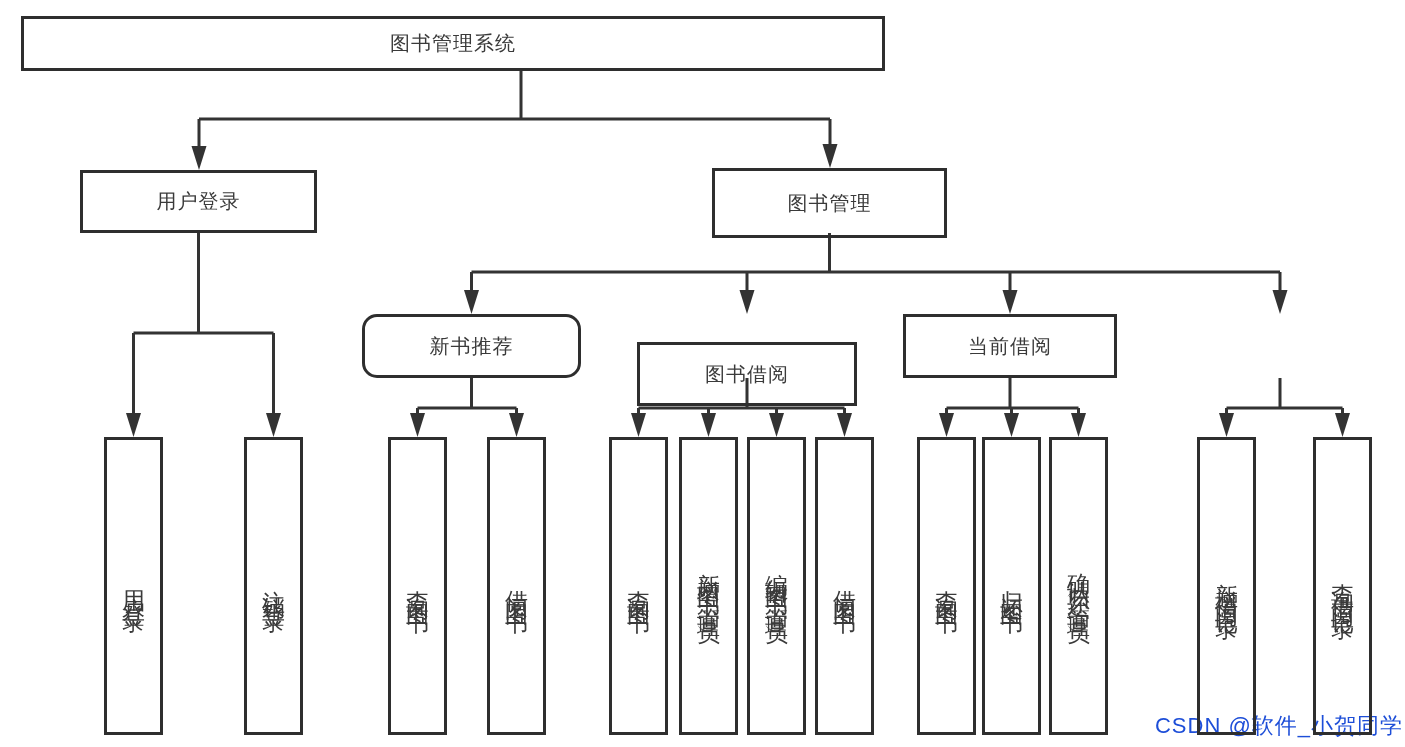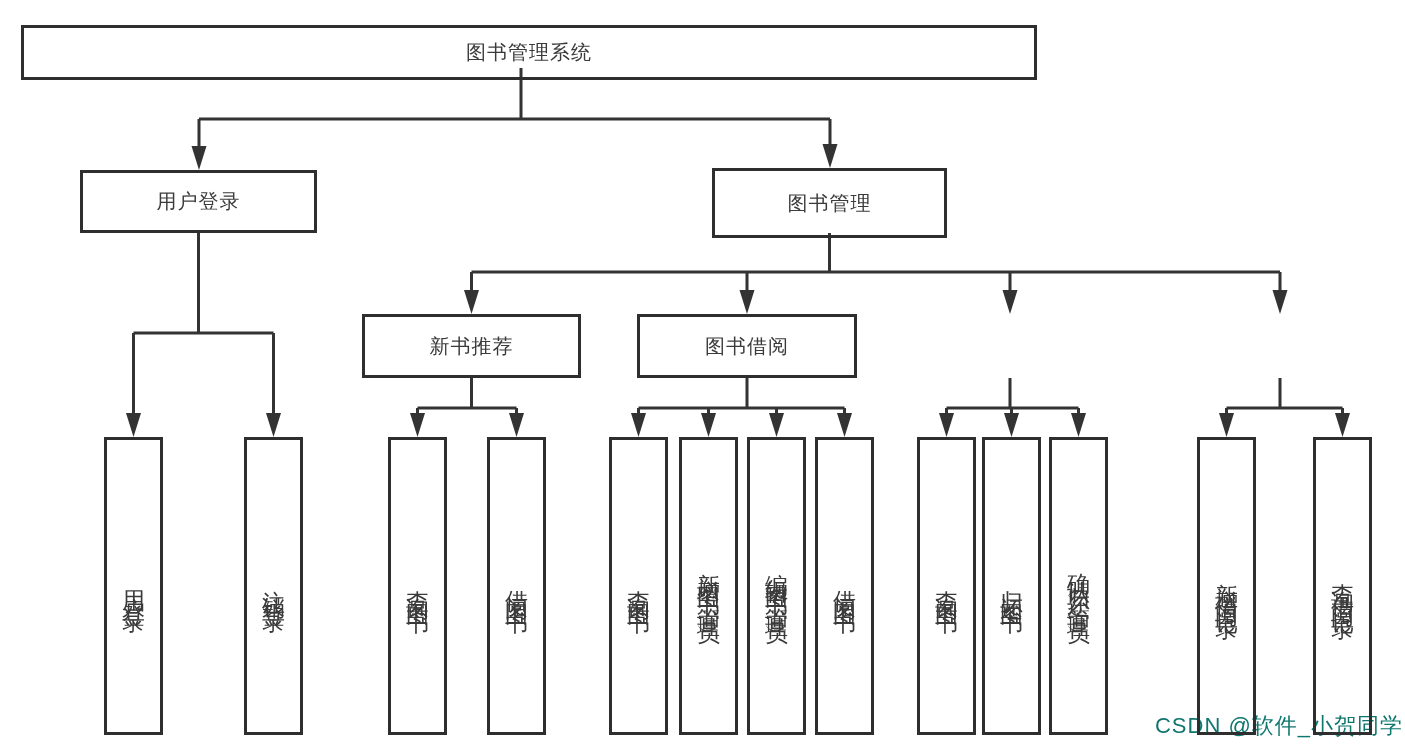--- a/index.html
+++ b/index.html
@@ -6,42 +6,42 @@
   .canvas{
     position:relative;
     width:1405px;height:747px;
     background:#ffffff;
     overflow:hidden;
     font-family:"Liberation Sans","DejaVu Sans",sans-serif;
   }
   svg.connectors{position:absolute;left:0;top:0;z-index:0;}
   .wm{
     position:absolute;right:2px;bottom:6px;z-index:1;
-    font-size:22px;letter-spacing:1px;color:#0f766e;
+    font-size:22px;letter-spacing:1px;color:#1d4ed8;
     white-space:nowrap;
   }
   .node{
     position:absolute;box-sizing:border-box;z-index:2;
     border:3px solid #2e2e2e;background:transparent;
     display:flex;align-items:center;justify-content:center;
     color:#3a3a3a;
   }
   .hnode{font-size:20px;letter-spacing:1px;}
   .leaf{width:59px;top:437px;height:298px;}
   .leaf .vtext{
     writing-mode:vertical-rl;text-orientation:mixed;
     font-size:23px;line-height:1;letter-spacing:7px;
     color:#3a3a3a;
   }
-  .root{left:21px;top:25px;width:1016px;height:55px;}
+  .root{left:21px;top:16px;width:864px;height:55px;}
   .l2a{left:80px;top:170px;width:237px;height:63px;}
   .l2b{left:712px;top:168px;width:235px;height:70px;}
   .l3{top:314px;height:64px;}
-  .l3a{left:362px;width:219px;}
-  .l3b{left:637px;width:220px;}
+  .l3a{left:362px;width:219px;border-radius:15px;}
+  .l3b{left:637px;width:220px;margin-top:28px;}
   .l3c{left:903px;width:214px;}
   .l3d{left:1173px;width:214px;}
   .lf1{left:104px;}  .lf2{left:244px;}
   .lf3{left:388px;}  .lf4{left:487px;}
   .lf5{left:609px;}  .lf6{left:679px;}
   .lf7{left:747px;}  .lf8{left:815px;}
   .lf9{left:917px;}  .lf10{left:982px;} .lf11{left:1049px;}
   .lf12{left:1197px;}.lf13{left:1313px;}
 </style>
 </head>
@@ -111,20 +111,23 @@
   <div class="node hnode l2b">
     <span>图书管理</span>
   </div>
 
   <div class="node hnode l3 l3a">
     <span>新书推荐</span>
   </div>
   <div class="node hnode l3 l3b">
     <span>图书借阅</span>
   </div>
+  <div class="node hnode l3 l3c">
+    <span>当前借阅</span>
+  </div>
 
   <div class="node leaf lf1">
     <span class="vtext">用户登录</span>
   </div>
   <div class="node leaf lf2">
     <span class="vtext">注销登录</span>
   </div>
 
   <div class="node leaf lf3">
     <span class="vtext">查询图书</span>

